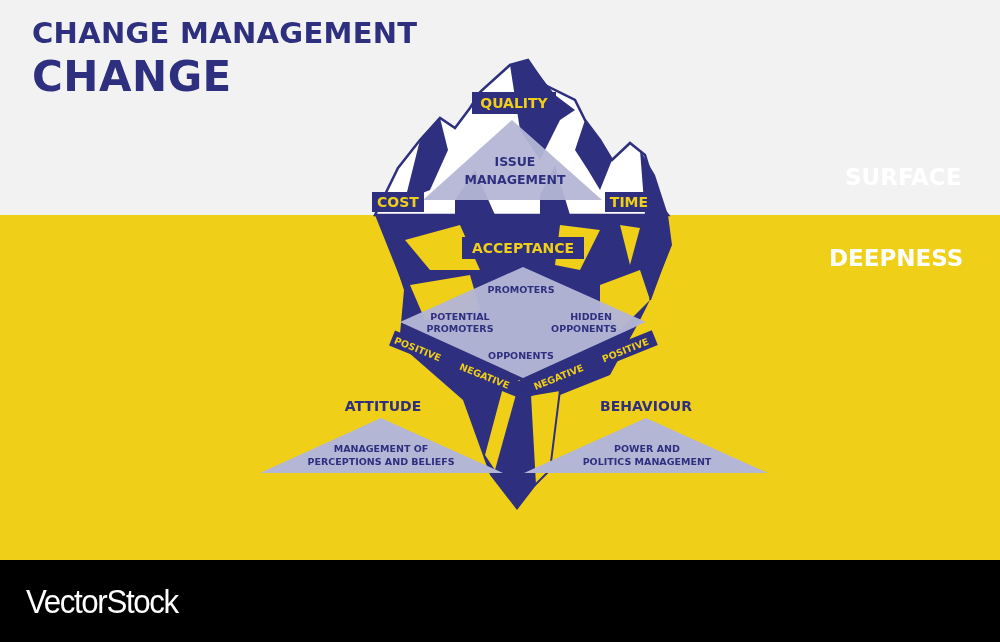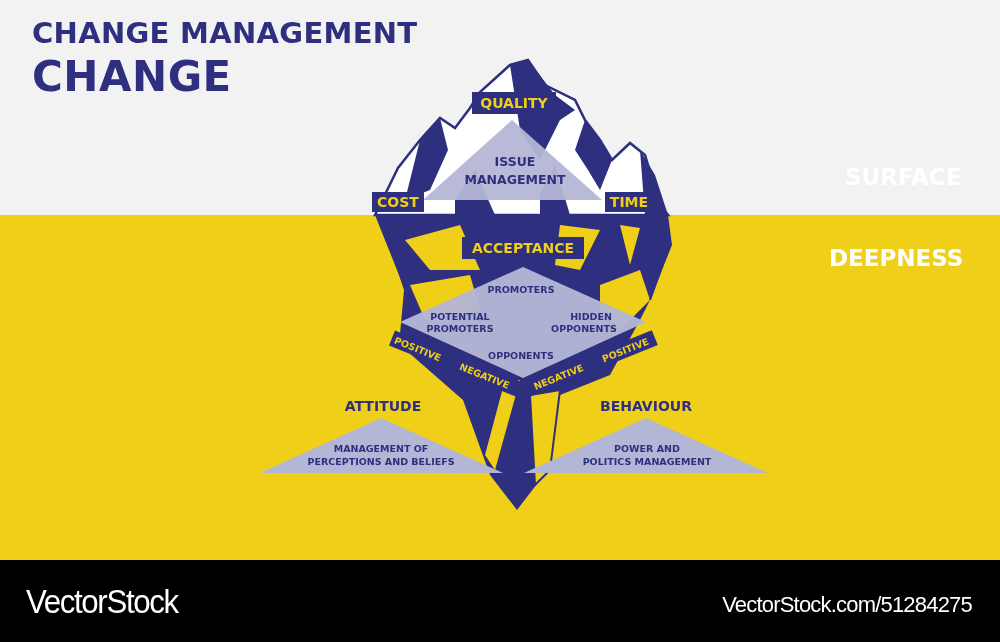--- a/index.html
+++ b/index.html
@@ -94,14 +94,13 @@
   <text class="lbl" x="381" y="465" text-anchor="middle" font-size="9.5" fill="#2e2f7e">PERCEPTIONS AND BELIEFS</text>
 
   <text class="lbl" x="646" y="411" text-anchor="middle" font-size="14" fill="#2e2f7e">BEHAVIOUR</text>
   <polygon points="646,418 768,473 524,473" fill="#b4b6d6"></polygon>
   <text class="lbl" x="647" y="452" text-anchor="middle" font-size="9.5" fill="#2e2f7e">POWER AND</text>
   <text class="lbl" x="647" y="465" text-anchor="middle" font-size="9.5" fill="#2e2f7e">POLITICS MANAGEMENT</text>
 </svg>
 
 <div class="footer">
   <div class="footer-brand">VectorStock</div>
-  <div class="footer-url">VectorStock.com/51284275</div>
 </div>
 
 </body></html>

